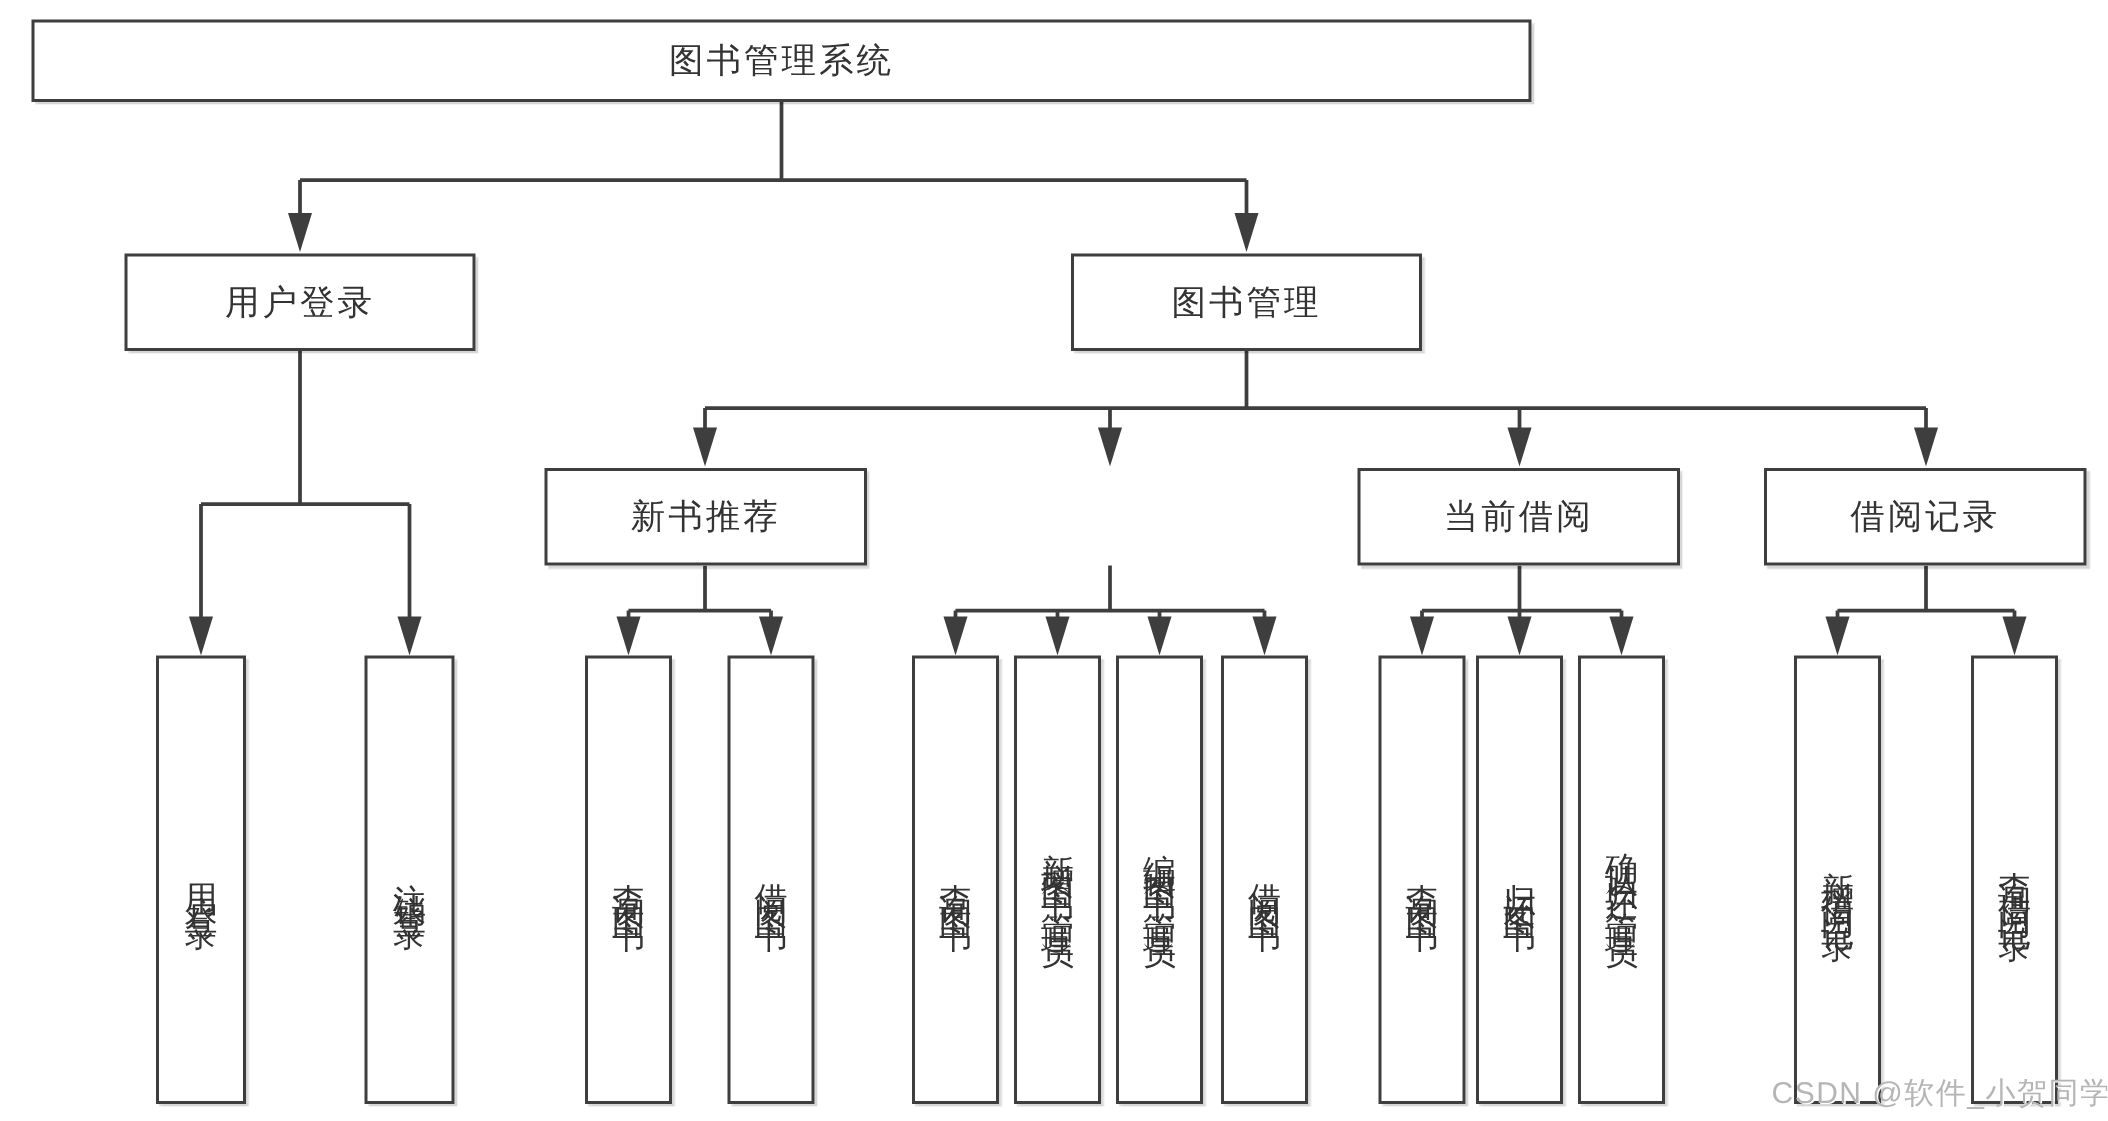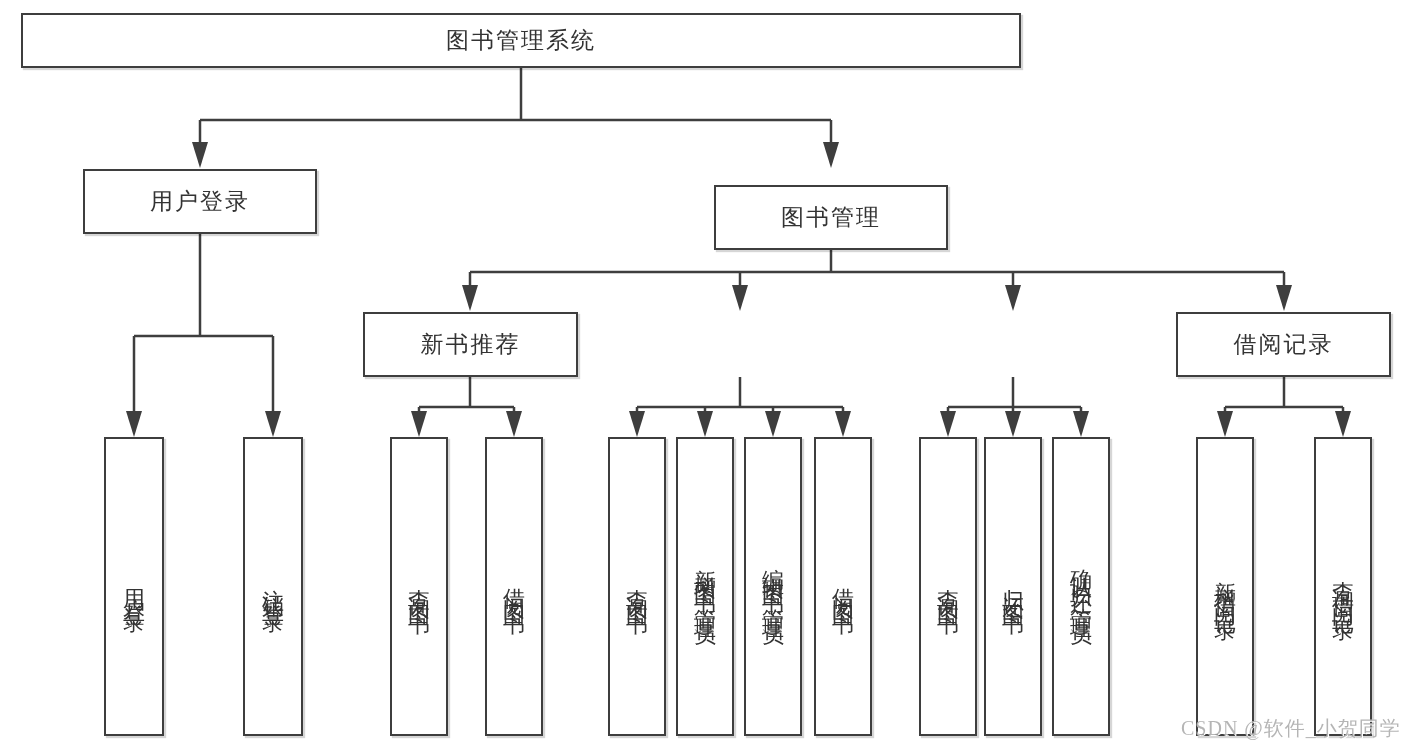--- a/index.html
+++ b/index.html
@@ -8,21 +8,21 @@
     --box-bg:#ffffff;
     --text:#333333;
     --watermark:#b5b5b5;
   }
   *{box-sizing:border-box;}
   html,body{margin:0;padding:0;background:#fff;}
   .stage{
     position:relative;
     width:1405px;height:747px;
     background:var(--box-bg,#fff);
-    font-family:Liberation Serif, serif;
+    font-family:Liberation Sans, sans-serif;
     overflow:hidden;
   }
   svg.wires{position:absolute;left:0;top:0;color:var(--line,#3e3e3e);}
   .node{
     position:absolute;
     background:var(--box-bg,#fff);
     border:2.5px solid var(--box-border,#3e3e3e);
     box-shadow:2px 2px 1px rgba(0,0,0,0.16);
     display:flex;align-items:center;justify-content:center;
     color:var(--text,#333);
@@ -114,23 +114,24 @@
       <polygon points="1005,411 1021,411 1013,437"></polygon>
       <polygon points="1073,411 1089,411 1081,437"></polygon>
       <polygon points="1217,411 1233,411 1225,437"></polygon>
       <polygon points="1335,411 1351,411 1343,437"></polygon>
     </g>
   </svg>
 
   <div class="node" style="left:21px;top:13px;width:1000px;height:55px;">图书管理系统</div>
 
   <div class="node" style="left:83px;top:169px;width:234px;height:65px;">用户登录</div>
-  <div class="node" style="left:714px;top:185px;width:234px;height:65px;">图书管理</div>
+  <div class="node" style="left:714px;top:169px;width:234px;height:65px;">图书管理</div>
 
   <div class="node" style="left:363px;top:312px;width:215px;height:65px;">新书推荐</div>
+  <div class="node" style="left:905px;top:312px;width:215px;height:65px;">当前借阅</div>
   <div class="node" style="left:1176px;top:312px;width:215px;height:65px;">借阅记录</div>
 
   <div class="node leaf" style="left:104px;top:437px;width:60px;height:299px;">用户登录</div>
   <div class="node leaf" style="left:243px;top:437px;width:60px;height:299px;">注销登录</div>
 
   <div class="node leaf" style="left:390px;top:437px;width:58px;height:299px;">查询图书</div>
   <div class="node leaf" style="left:485px;top:437px;width:58px;height:299px;">借阅图书</div>
 
   <div class="node leaf" style="left:608px;top:437px;width:58px;height:299px;">查询图书</div>
   <div class="node leaf" style="left:676px;top:437px;width:58px;height:299px;">新增图书（管理员）</div>

